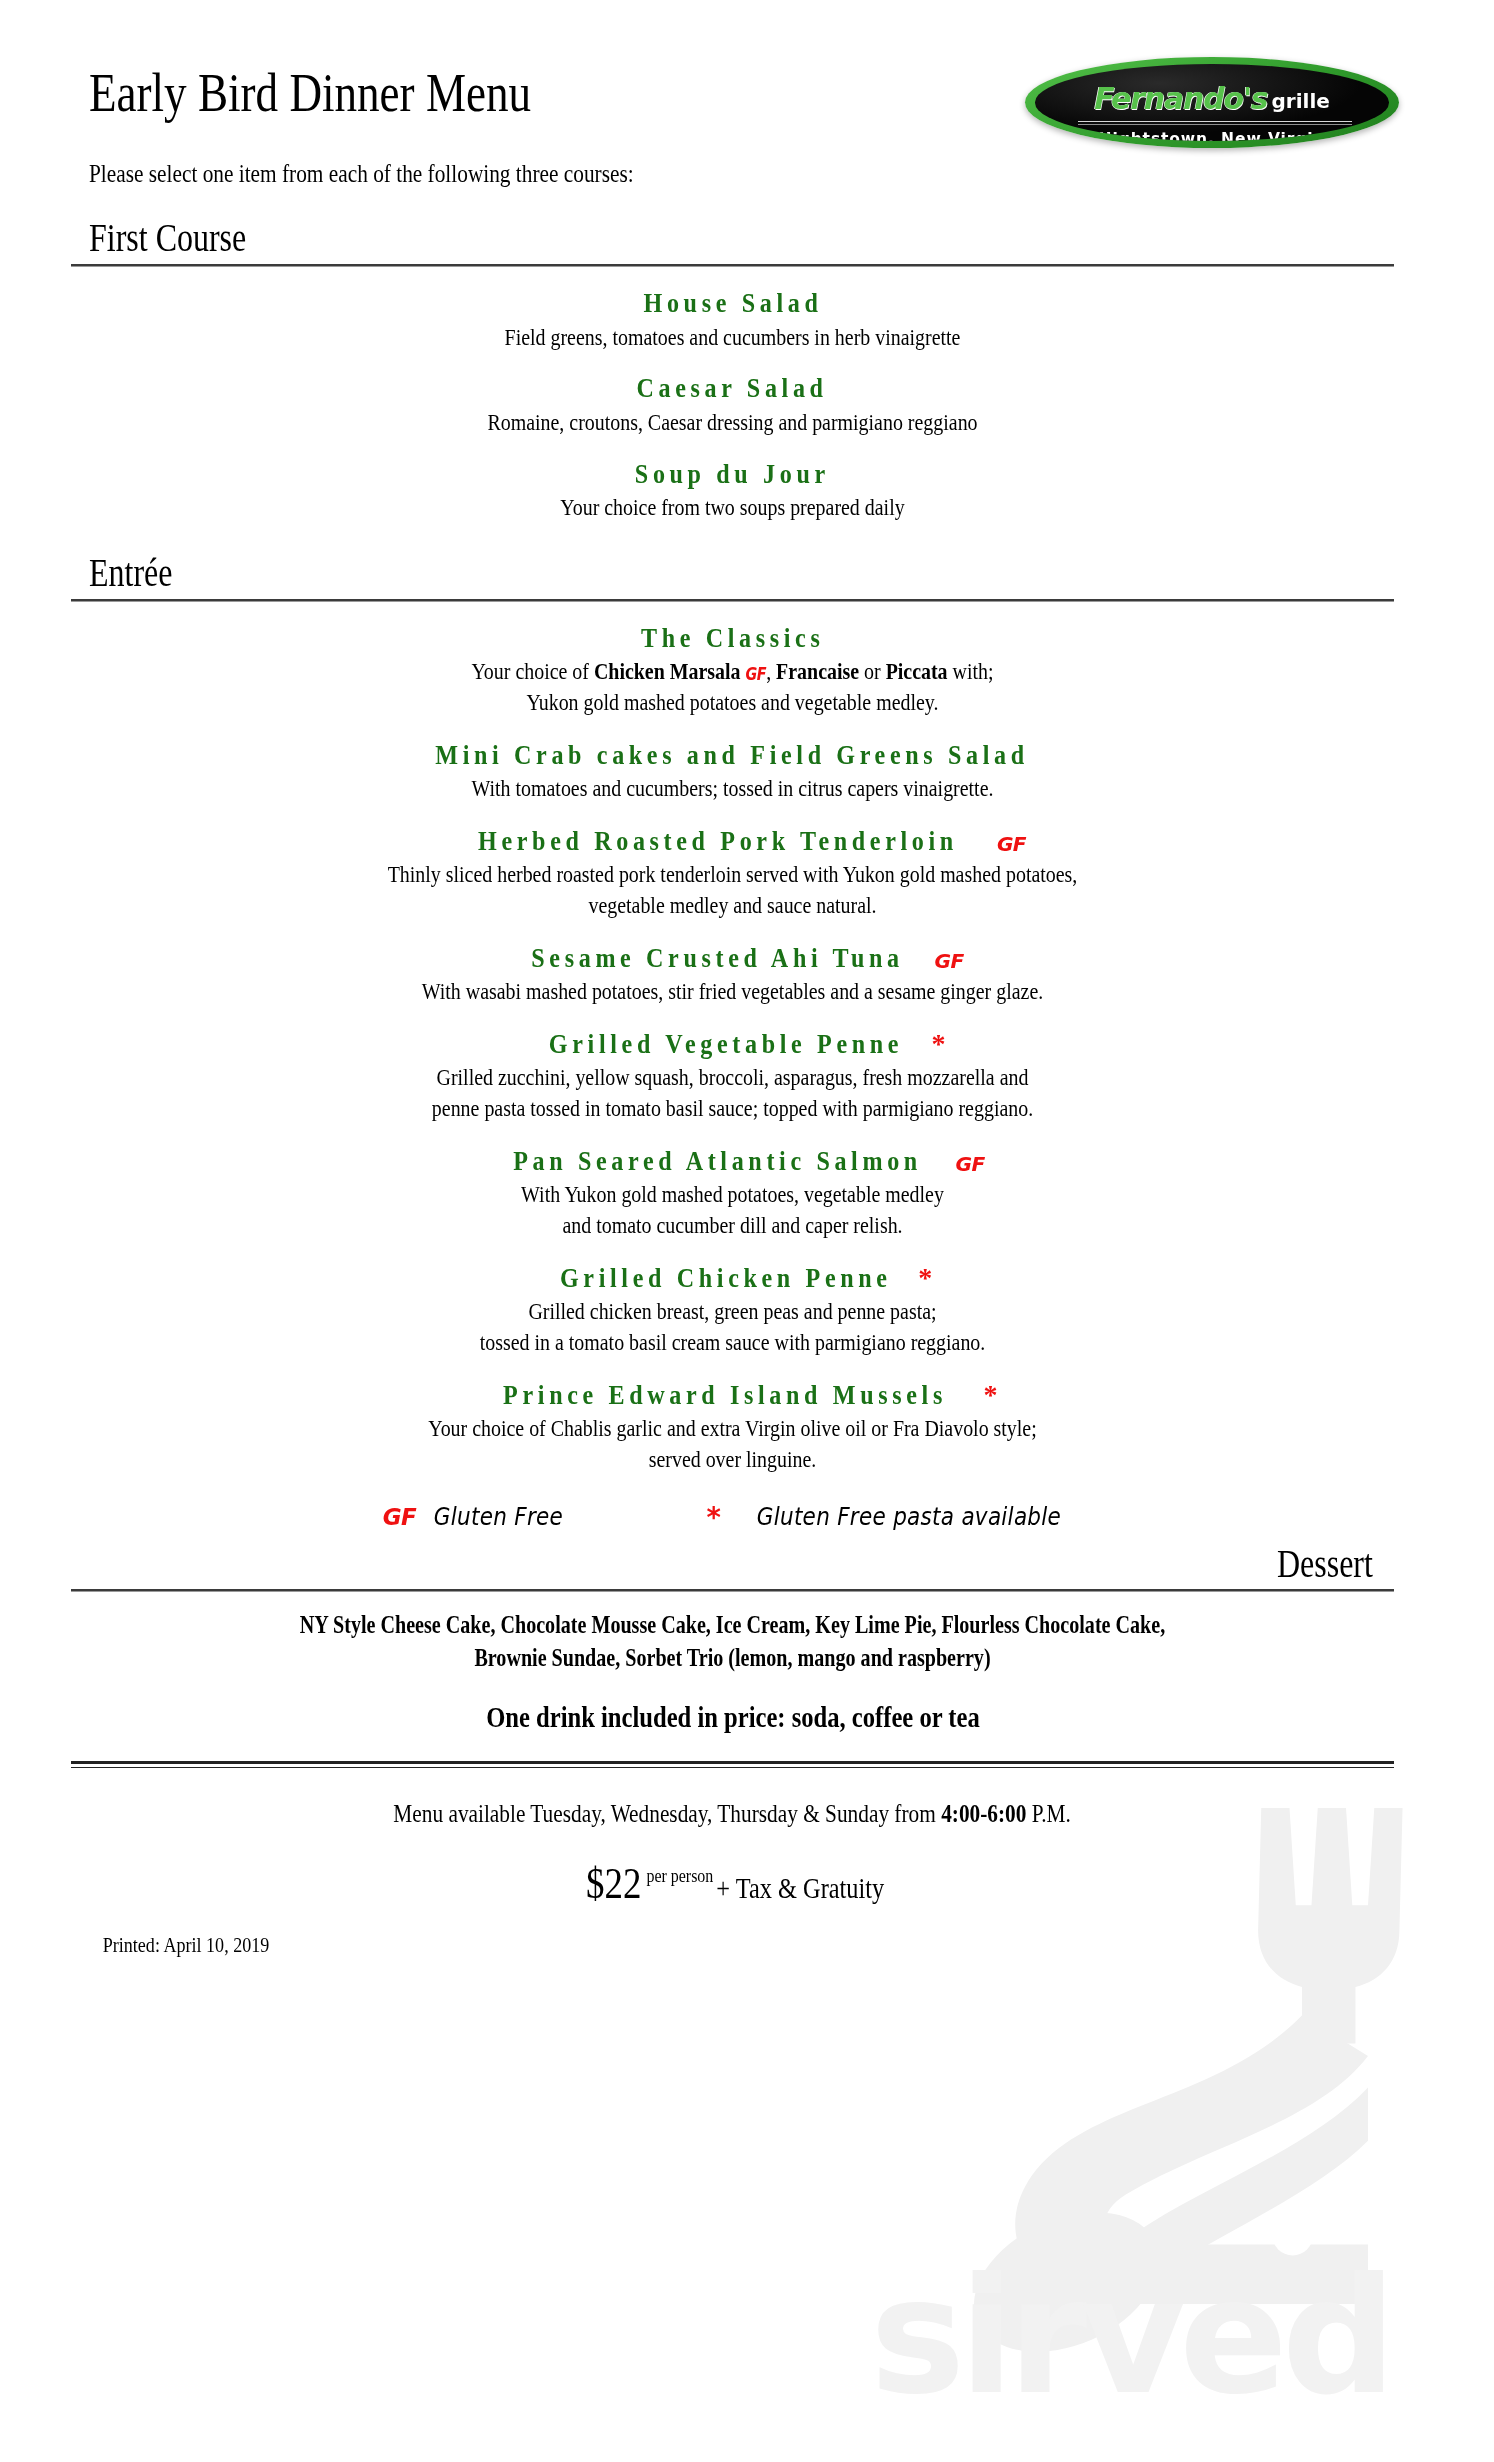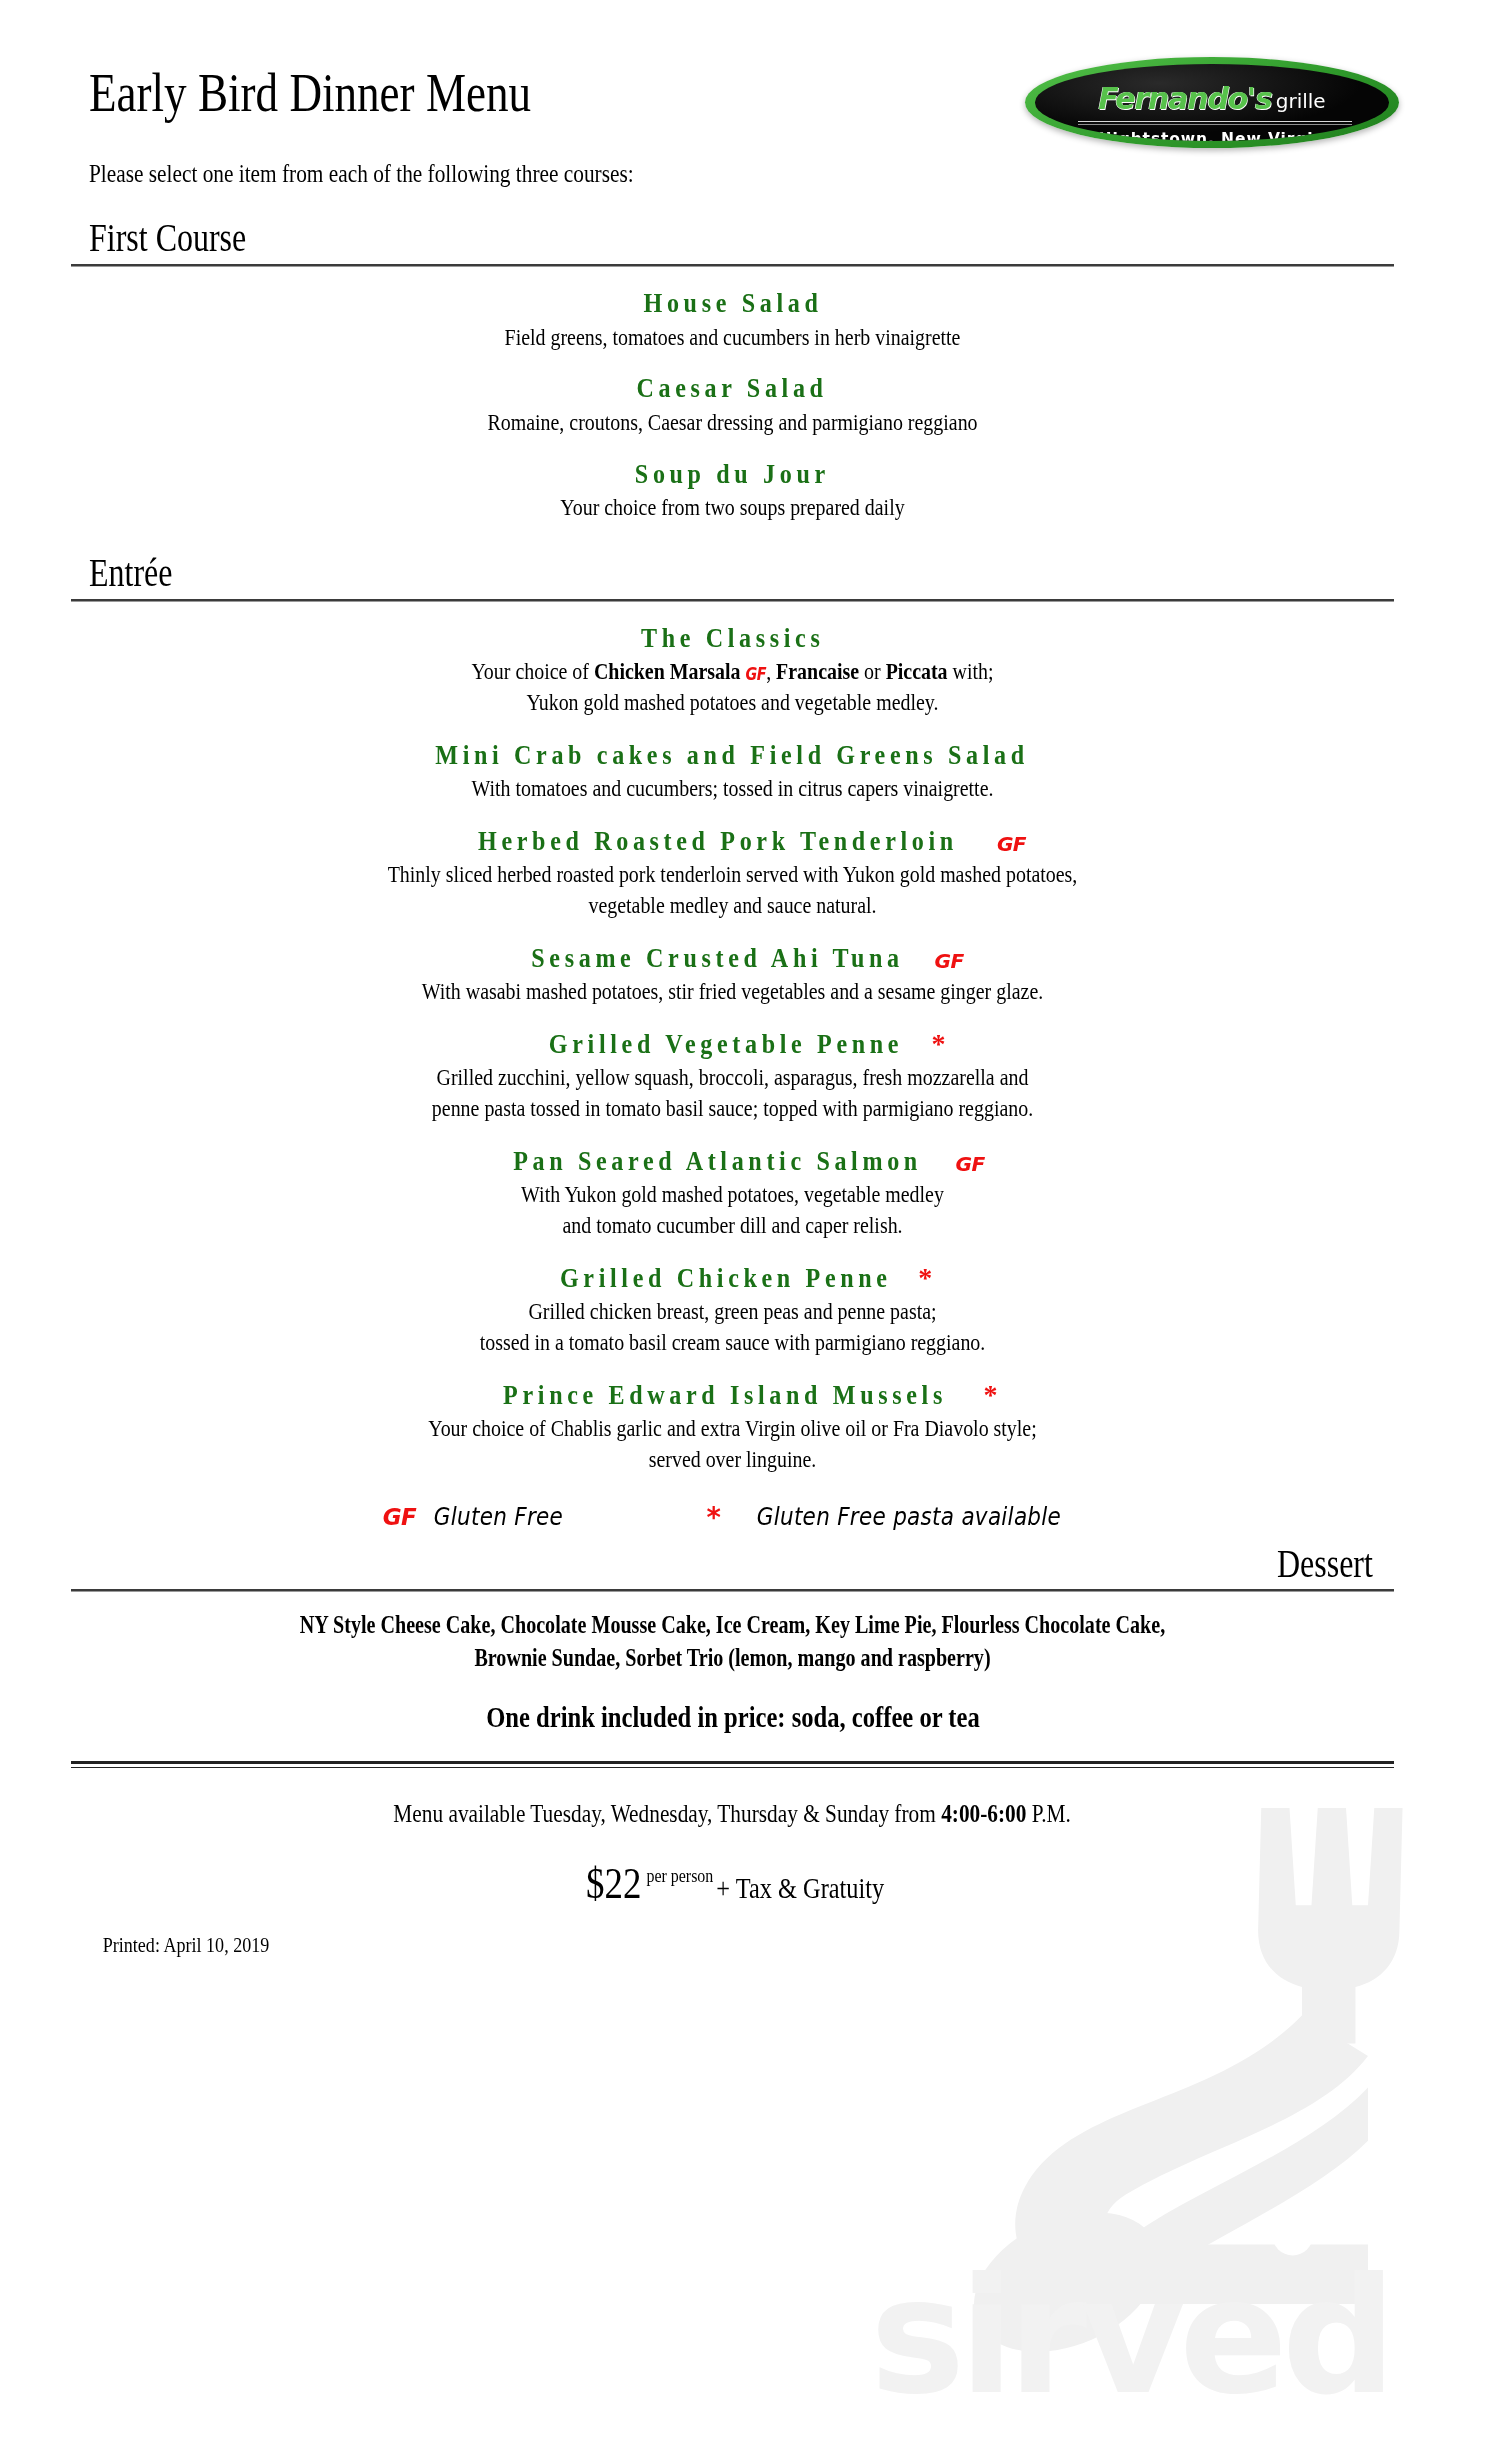--- a/index.html
+++ b/index.html
@@ -106,21 +106,21 @@
     font-size: 30px;
     font-weight: 700;
     font-style: italic;
     color: #57c14b;
     letter-spacing: -1.2px;
     text-shadow: 0.6px 0.6px 0 #ffffff, -0.6px 0 0 #ffffff;
   }
   .logo-brand .grille {
     font-family: "DejaVu Sans", sans-serif;
     font-size: 20px;
-    font-weight: 400;
+    font-weight: 700;
     color: #ffffff;
     letter-spacing: 0px;
     margin-left: 4px;
     vertical-align: 1.2px;
   }
   .logo-rule {
     position: absolute;
     left: 43px; right: 37px;
     top: 57px;
     height: 1.2px;

